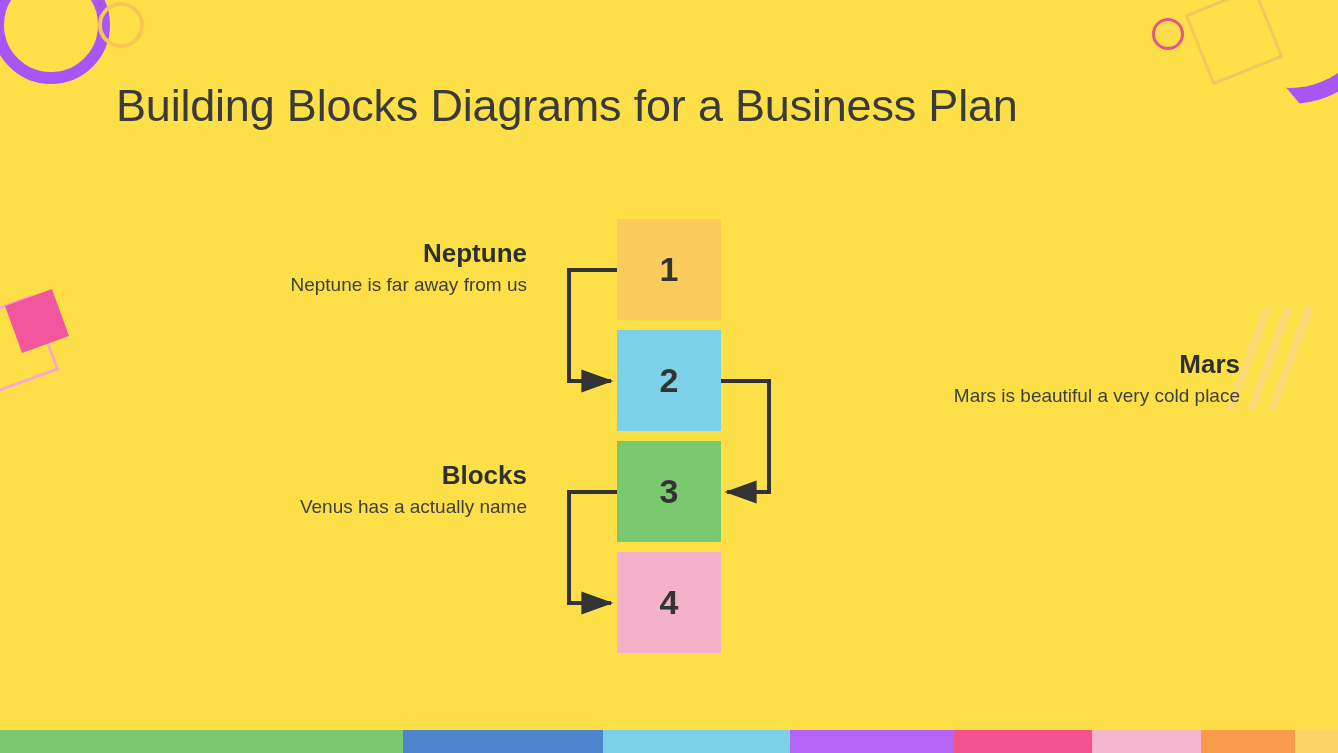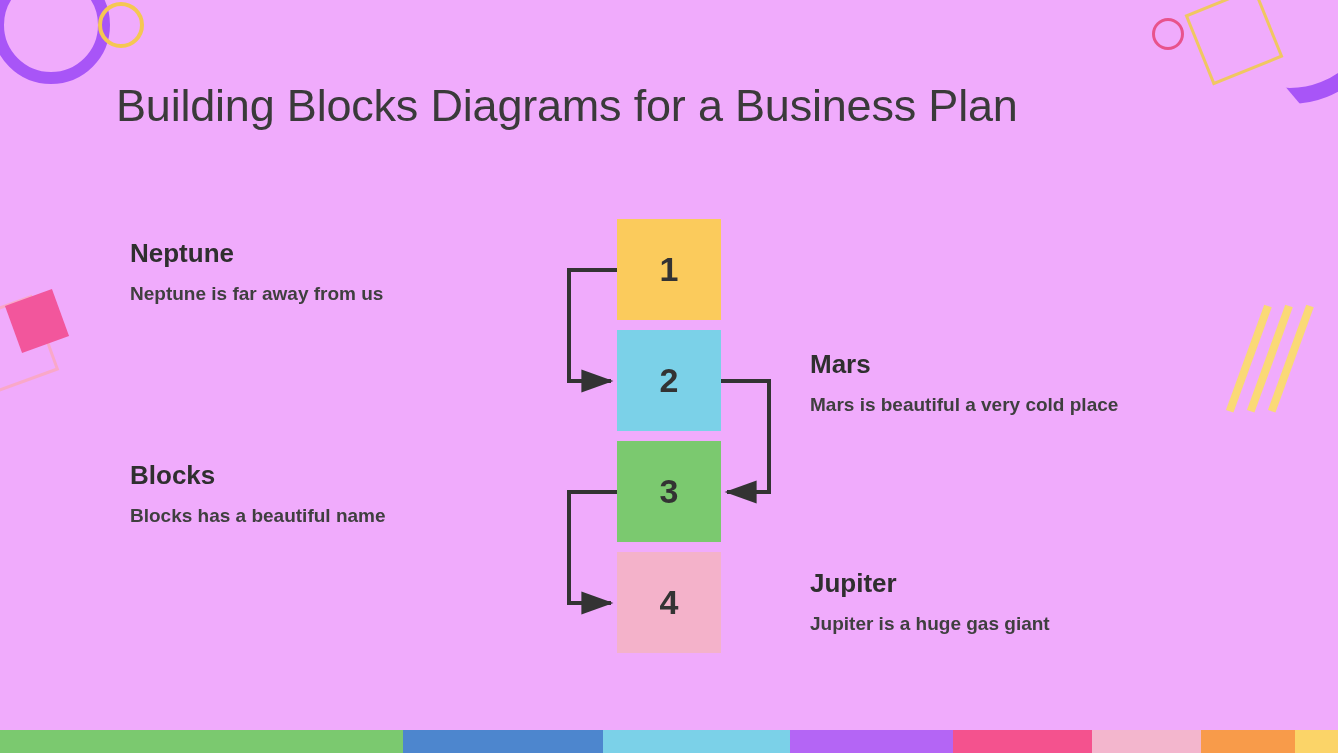--- a/index.html
+++ b/index.html
@@ -9,21 +9,21 @@
     height: 753px;
     overflow: hidden;
     background: #ffffff;
     font-family: "Liberation Sans", sans-serif;
   }
 
   #slide {
     position: relative;
     width: 1338px;
     height: 753px;
-    background: #f0abfc;
+    background: #fde047;
     overflow: hidden;
   }
 
   
   .deco { position: absolute; pointer-events: none; }
 
   
   .deco-purple-ring-tl {
     left: -8px; top: -34px;
     width: 118px; height: 118px;
@@ -127,35 +127,35 @@
     font-weight: 700;
     color: #333333;
   }
   .block-1 { top: 219px; background: #FBCB5C; }
   .block-2 { top: 330px; background: #7BD1E8; }
   .block-3 { top: 441px; background: #7BC96F; }
   .block-4 { top: 552px; background: #F4B2CA; }
 
   
   .label-group { position: absolute; }
-  .label-group.left  { }
-  .label-group.right { text-align: left; }
+  .label-group.left  { text-align: right; }
+  .label-group.right { text-align: right; }
 
   .label-title {
     font-size: 26px;
     font-weight: 700;
     color: #2F2F2F;
     line-height: 1.2;
   }
   .label-desc {
     font-size: 19px;
-    font-weight: 700;
+    font-weight: 400;
     color: #3F3F3F;
     line-height: 1.35;
-    margin-top: 12px;
+    margin-top: 3px;
   }
 
   .label-neptune { left: 130px; top: 238px; width: 397px; }
   .label-venus   { left: 130px; top: 460px; width: 397px; }
   .label-mars    { left: 810px; top: 349px; width: 430px; }
   .label-jupiter { left: 810px; top: 568px; width: 430px; }
 
   
   .connectors {
     position: absolute;
@@ -234,27 +234,23 @@
       <div class="label-desc">Neptune is far away from us</div>
     </div>
 
     <div class="label-group right label-mars">
       <div class="label-title">Mars</div>
       <div class="label-desc">Mars is beautiful a very cold place</div>
     </div>
 
     <div class="label-group left label-venus">
       <div class="label-title">Blocks</div>
-      <div class="label-desc">Blocks has a beautiful name</div>
-    </div>
-
-    <div class="label-group right label-jupiter">
-      <div class="label-title">Jupiter</div>
-      <div class="label-desc">Jupiter is a huge gas giant</div>
-    </div>
+      <div class="label-desc">Venus has a actually name</div>
+    </div>
+
   </div>
 
   <div class="bottom-bar" id="bottom-bar">
       <span style="background: rgb(123, 201, 111); width: 403px;"></span>
       <span style="background: rgb(77, 134, 206); width: 200px;"></span>
       <span style="background: rgb(123, 209, 232); width: 187px;"></span>
       <span style="background: rgb(180, 101, 245); width: 163px;"></span>
       <span style="background: rgb(244, 82, 142); width: 139px;"></span>
       <span style="background: rgb(243, 182, 205); width: 109px;"></span>
       <span style="background: rgb(248, 155, 74); width: 94px;"></span>

